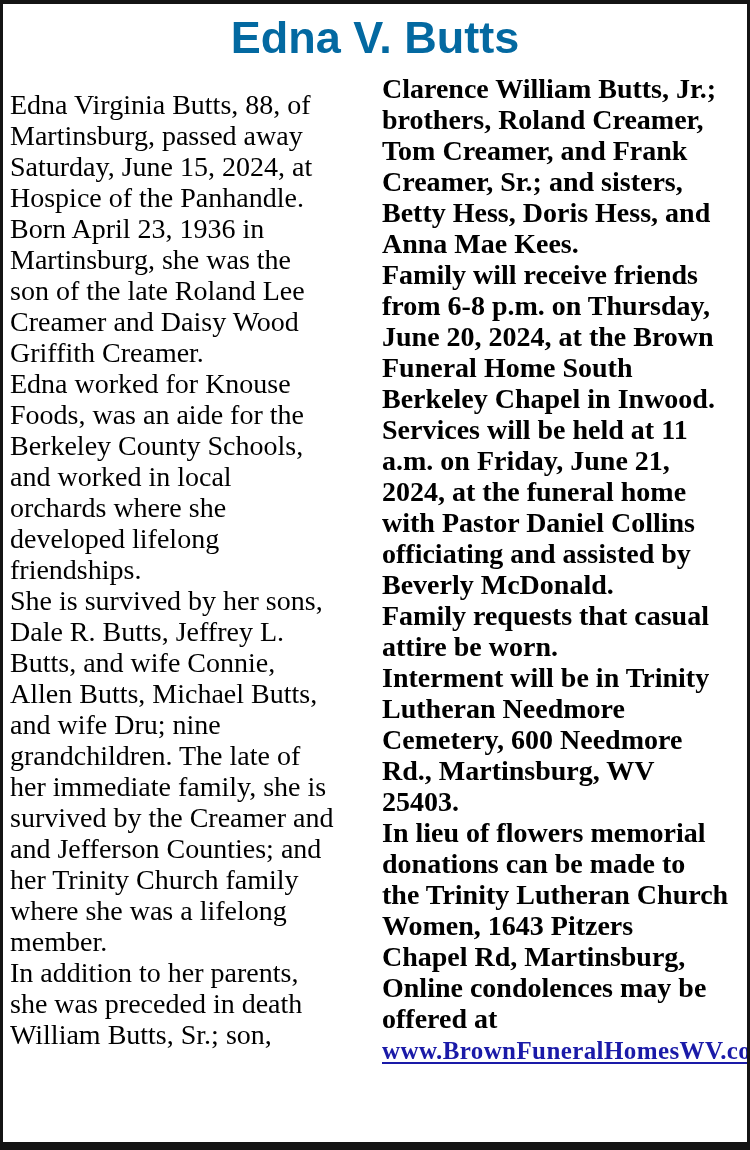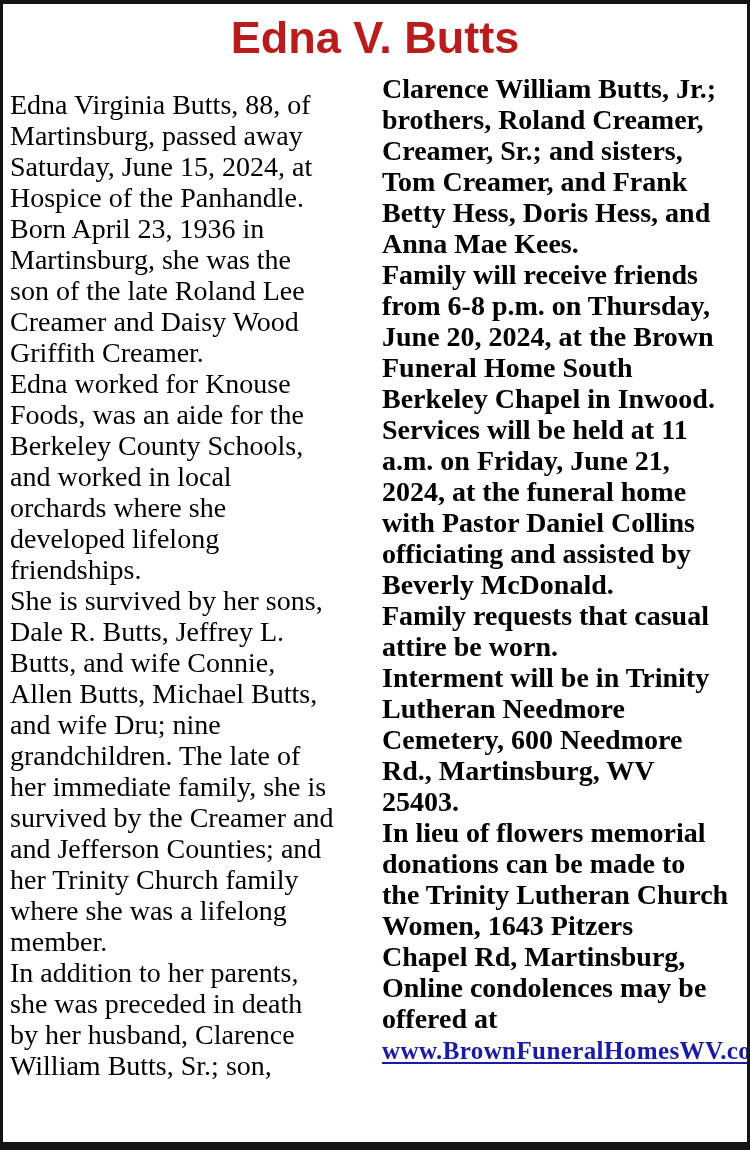--- a/index.html
+++ b/index.html
@@ -20,21 +20,21 @@
     overflow: hidden;
   }
   .title {
     margin: 0;
     padding-top: 8px;
     text-align: center;
     font-family: "Liberation Sans", sans-serif;
     font-weight: bold;
     font-size: 45px;
     line-height: 52px;
-    color: #b91c1c;
+    color: #0369a1;
     letter-spacing: 0px;
   }
   .columns {
     display: flex;
     margin-top: 9px;
   }
   .col {
     font-family: "Liberation Serif", serif;
     font-size: 28px;
     line-height: 31px;
@@ -99,30 +99,29 @@
         <div class="line">and wife Dru; nine</div>
         <div class="line">grandchildren. The late of</div>
         <div class="line">her immediate family, she is</div>
         <div class="line">survived by the Creamer and</div>
         <div class="line">and Jefferson Counties; and</div>
         <div class="line">her Trinity Church family</div>
         <div class="line">where she was a lifelong</div>
         <div class="line">member.</div>
         <div class="line">In addition to her parents,</div>
         <div class="line">she was preceded in death</div>
-        <div class="line">by her husband, Clarence</div>
         <div class="line">William Butts, Sr.; son,</div>
       </div>
 
     <div class="col col-right">
       <div>
           <div class="line">Clarence William Butts, Jr.;</div>
           <div class="line">brothers, Roland Creamer,</div>
+          <div class="line">Tom Creamer, and Frank</div>
           <div class="line">Creamer, Sr.; and sisters,</div>
-          <div class="line">Tom Creamer, and Frank</div>
           <div class="line">Betty Hess, Doris Hess, and</div>
           <div class="line">Anna Mae Kees.</div>
           <div class="line">Family will receive friends</div>
           <div class="line">from 6-8 p.m. on Thursday,</div>
           <div class="line">June 20, 2024, at the Brown</div>
           <div class="line">Funeral Home South</div>
           <div class="line">Berkeley Chapel in Inwood.</div>
           <div class="line">Services will be held at 11</div>
           <div class="line">a.m. on Friday, June 21,</div>
           <div class="line">2024, at the funeral home</div>

